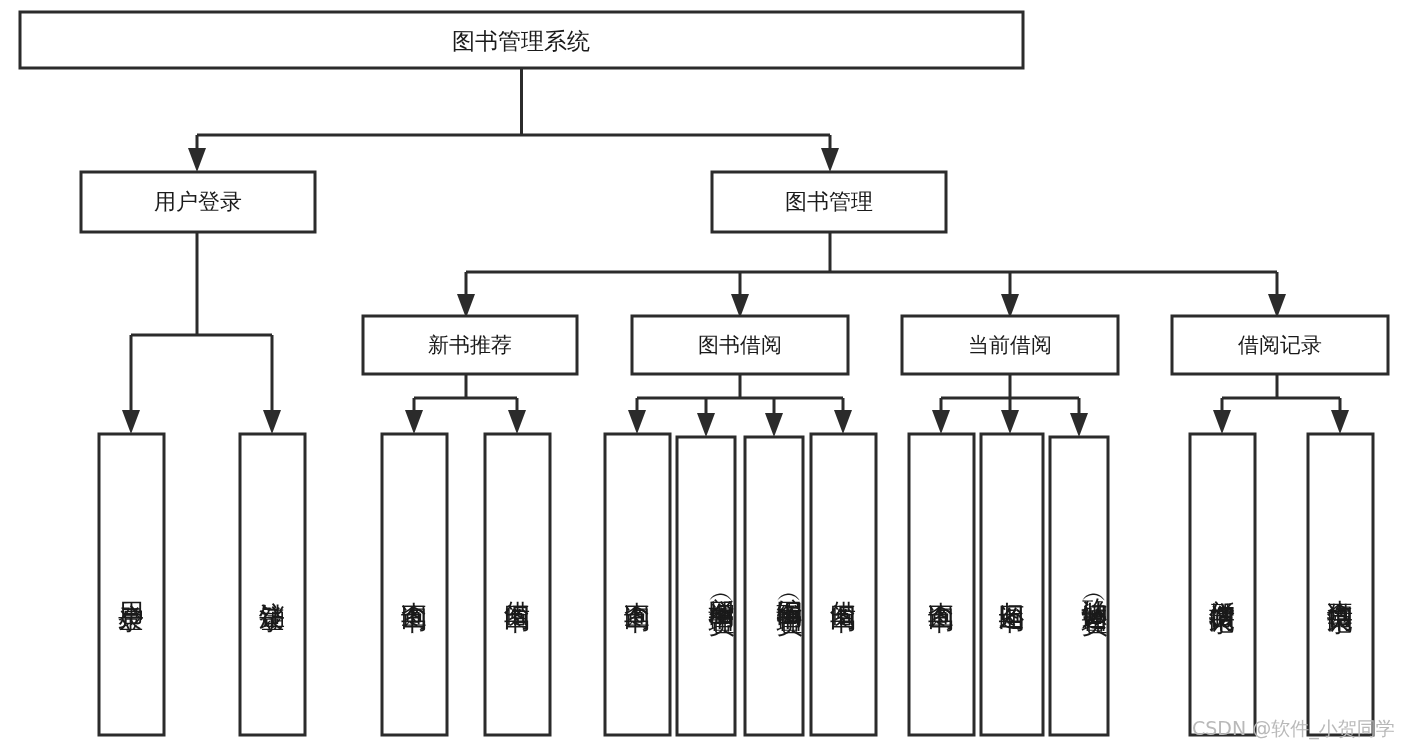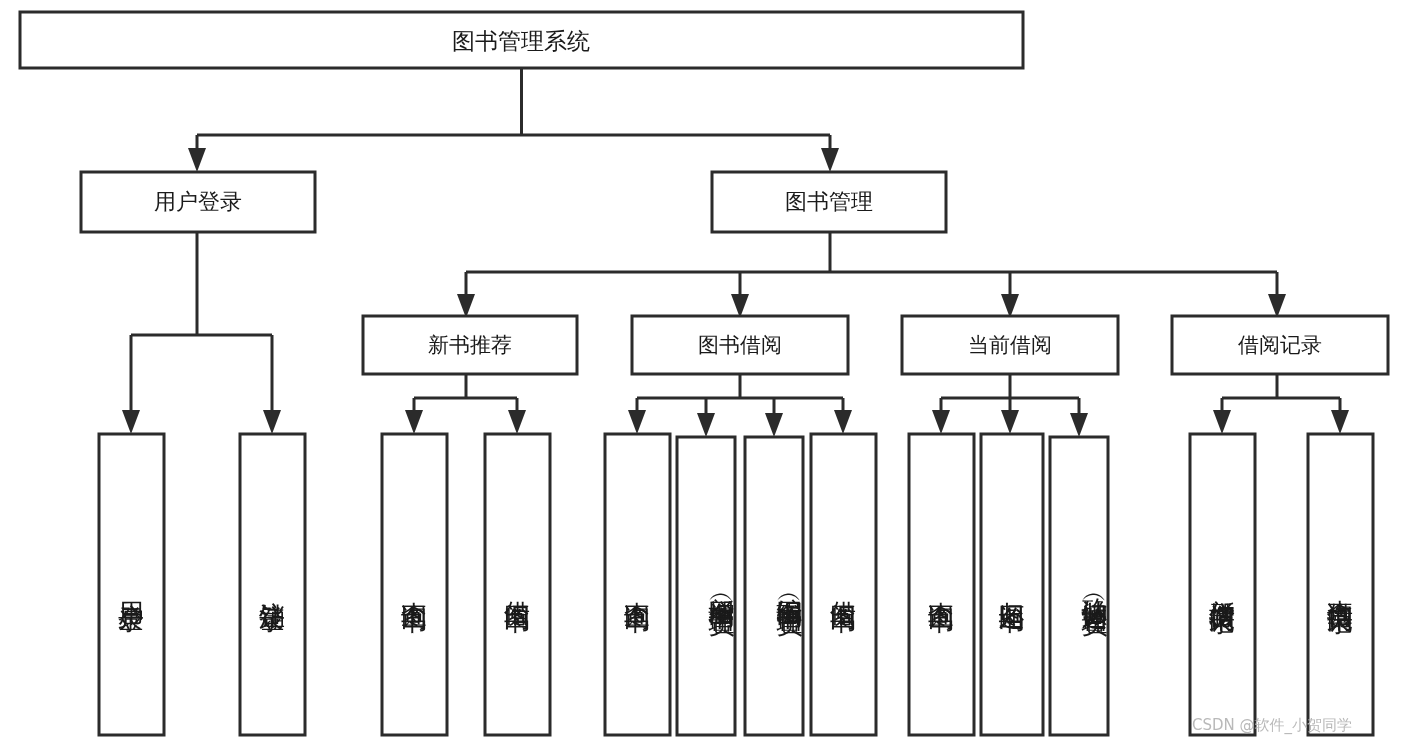--- a/index.html
+++ b/index.html
@@ -54,21 +54,21 @@
     font-family: "DejaVu Sans", "Liberation Sans", sans-serif;
     color: #1a1a1a;
     letter-spacing: 2px;
     line-height: 1;
     white-space: nowrap;
     pointer-events: none;
   }
   .watermark {
     position: absolute;
     font-family: "DejaVu Sans", "Liberation Sans", sans-serif;
-    font-size: 15px;
+    font-size: 19px;
     color: #b9b9b9;
     white-space: nowrap;
   }
 </style>
 </head>
 <body>
 
 <div id="diagram-root">
 
   <svg id="tree-svg" viewBox="0 0 1405 747">

